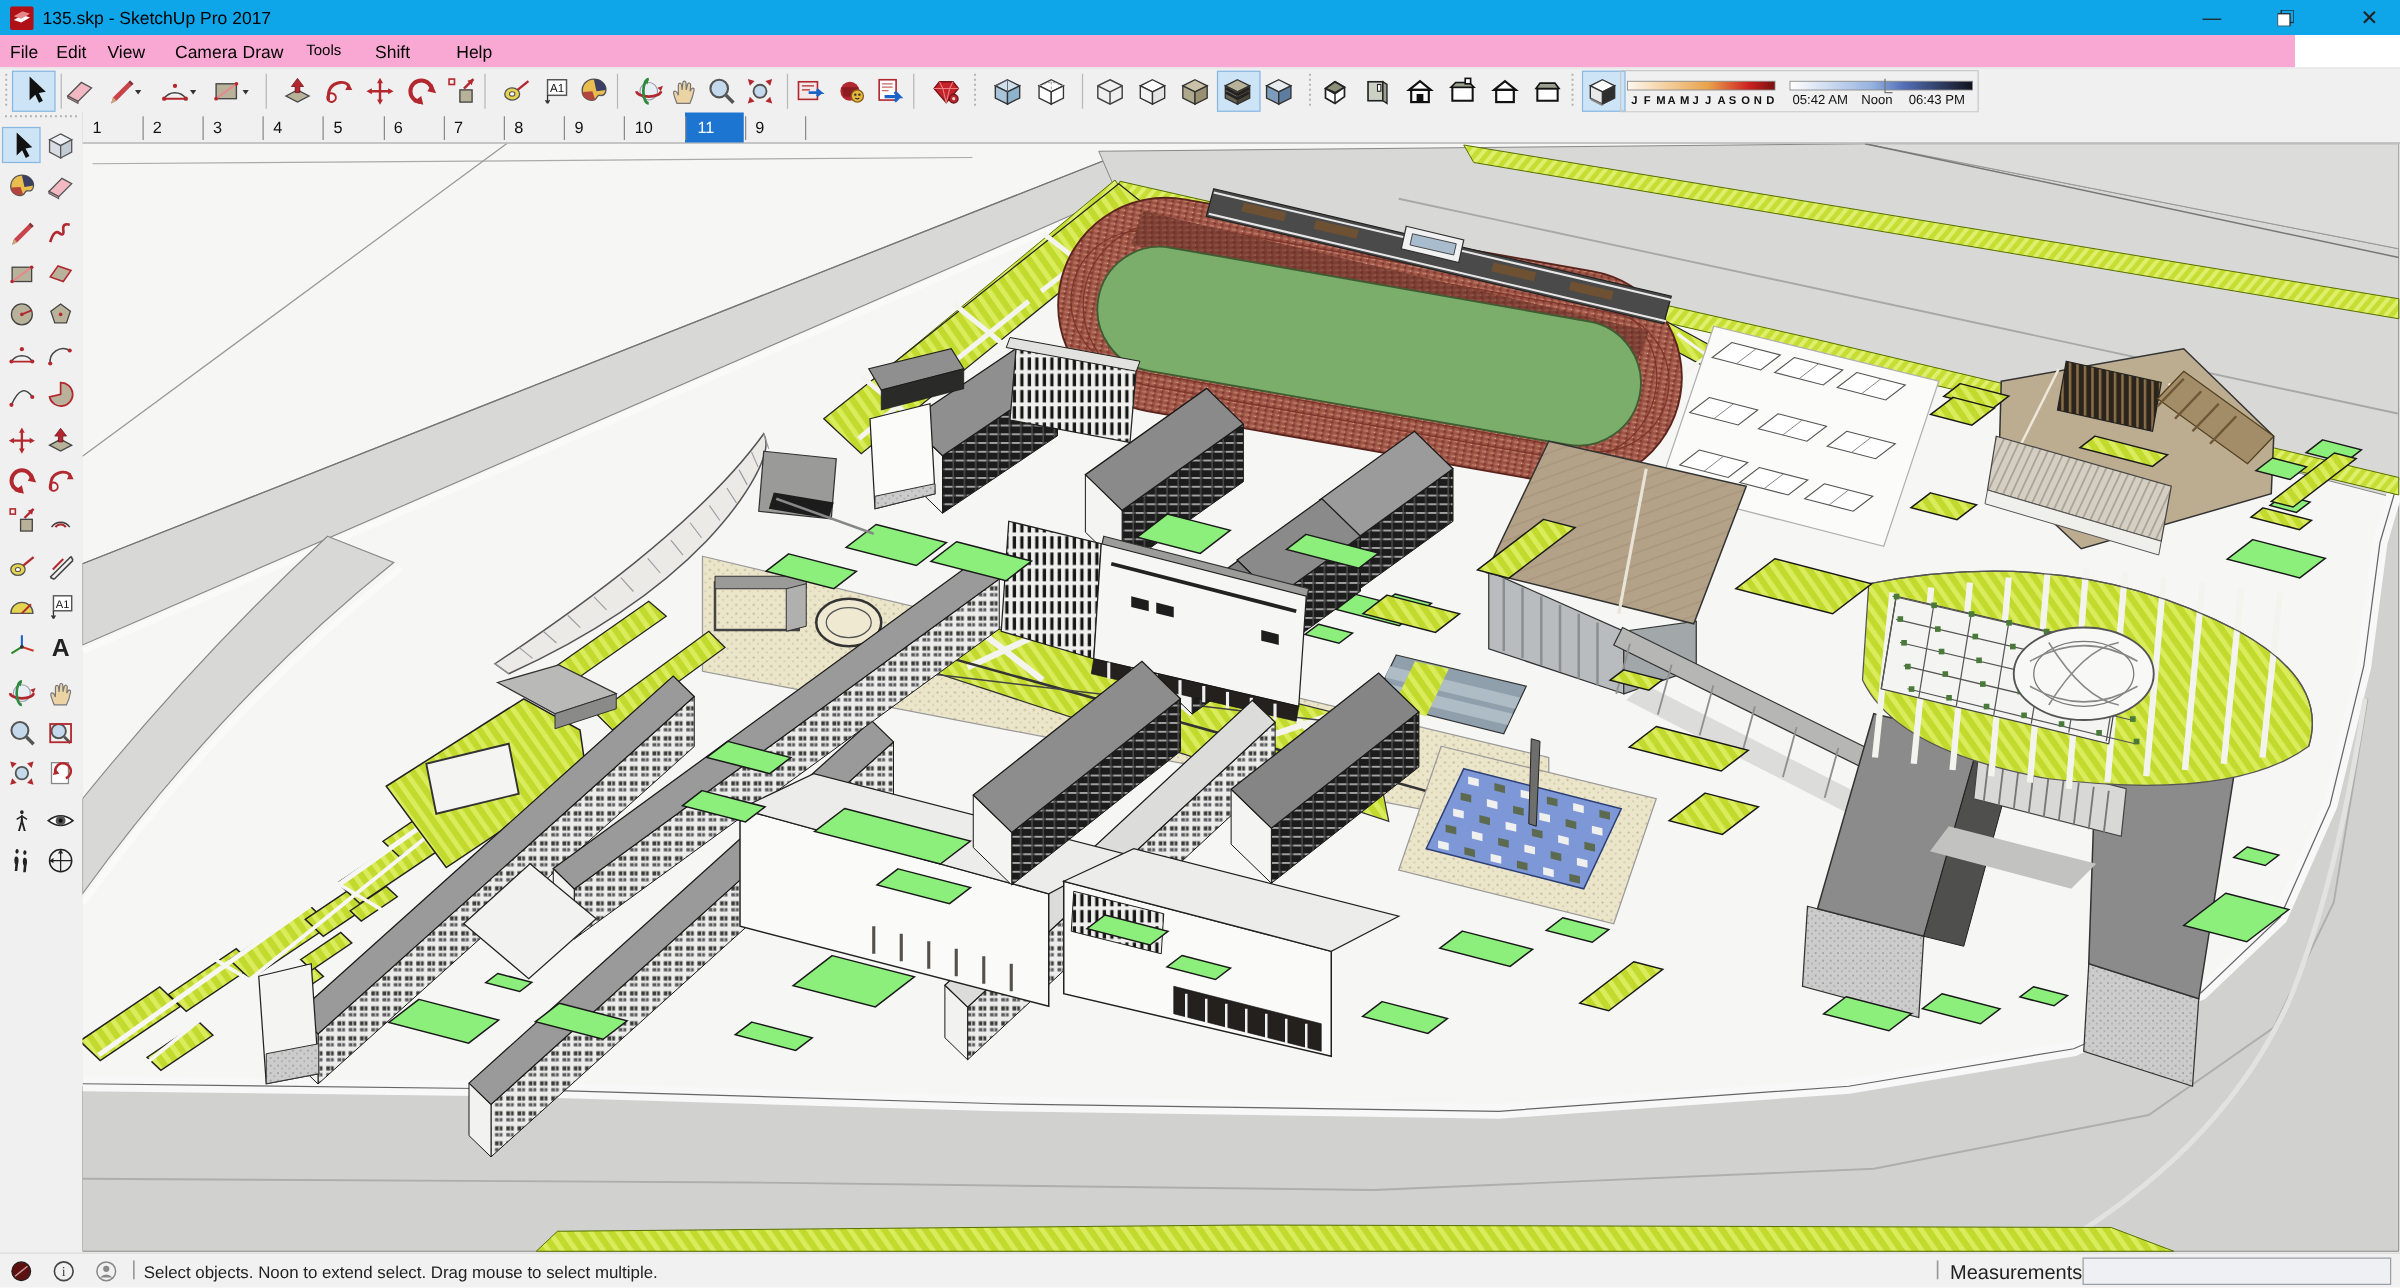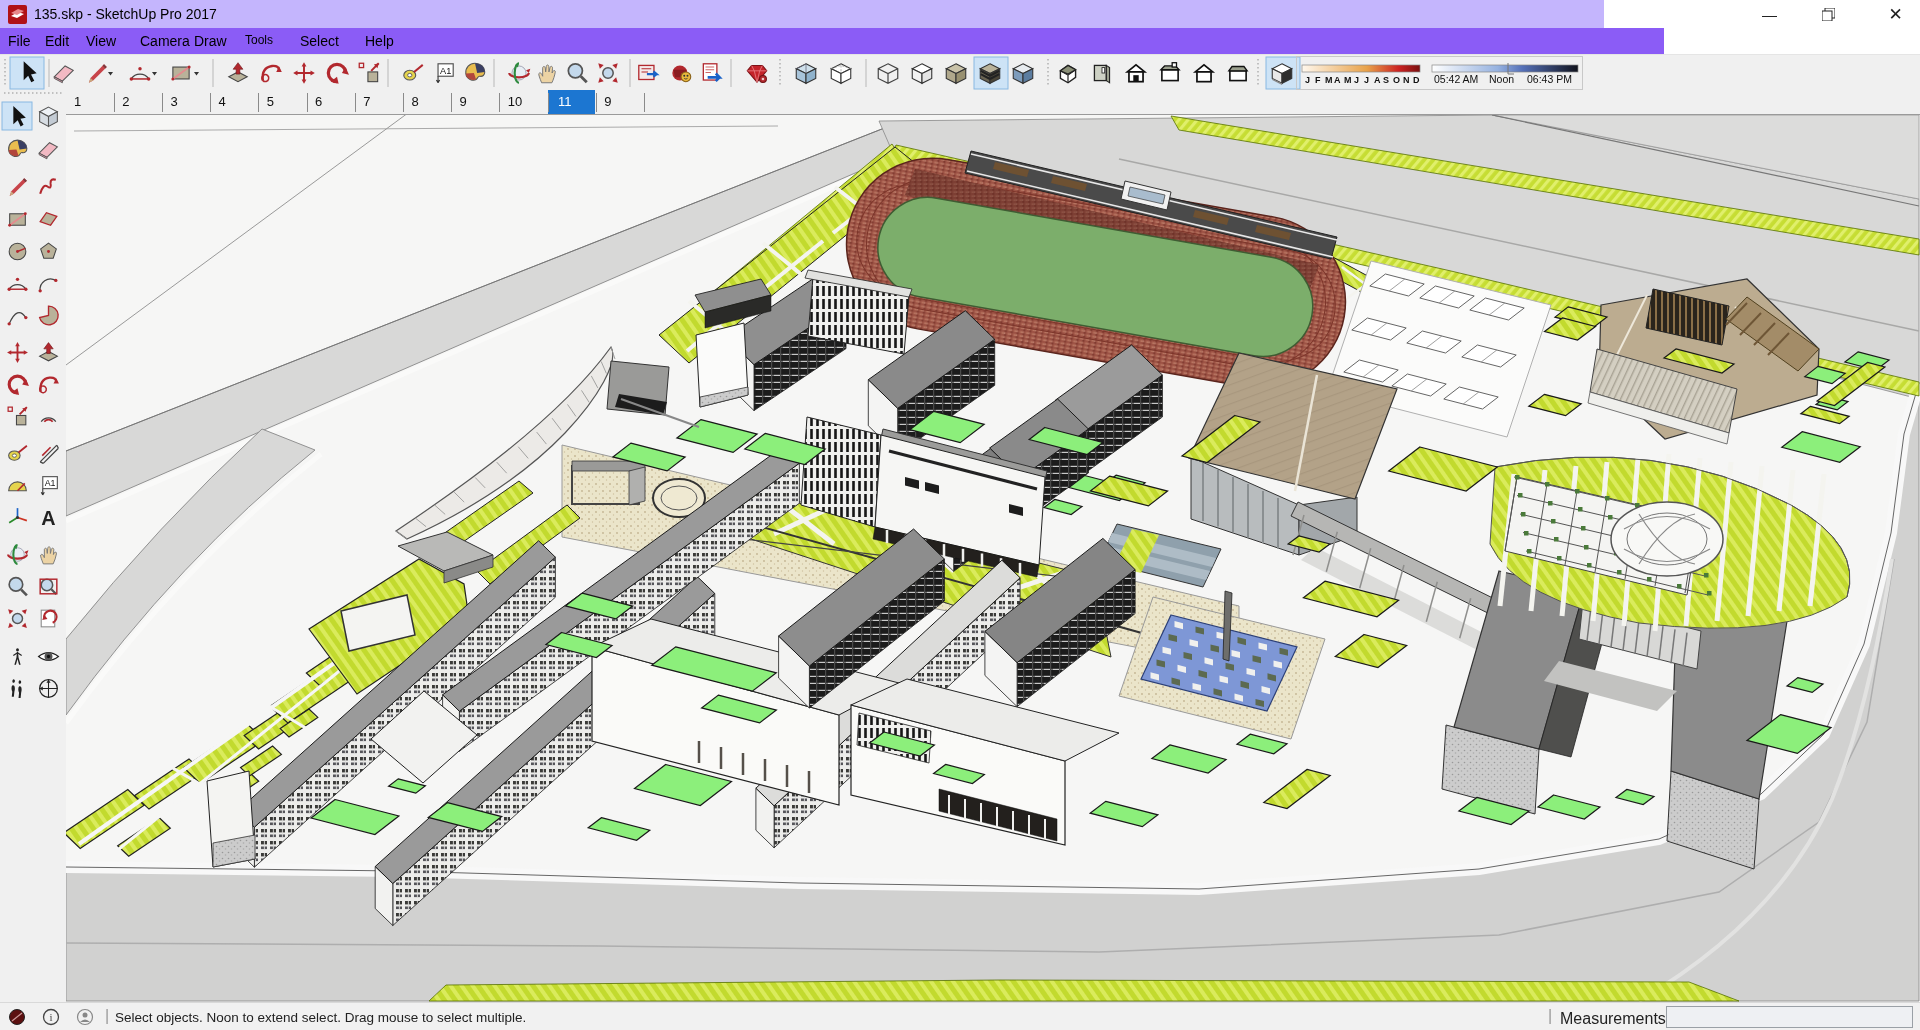--- a/index.html
+++ b/index.html
@@ -1,21 +1,21 @@
 <!DOCTYPE html>
 <html><head>
 <meta charset="utf-8">
 <style>
 *{box-sizing:border-box;margin:0;padding:0}
 html,body{width:1920px;height:1030px;overflow:hidden;font-family:"Liberation Sans",sans-serif;background:#fff}
 .abs{position:absolute}
-#titlebar{left:0;top:0;width:1604px;height:28px;background:#c4b5fd}
+#titlebar{left:0;top:0;width:1920px;height:28px;background:#0ea5e9}
 #title{left:34px;top:6px;font-size:14px;color:#000}
 .winbtn{top:0;width:45px;height:29px;color:#222;font-size:15px;text-align:center;line-height:29px}
-#menubar{left:0;top:28px;width:1664px;height:26px;background:#8b5cf6}
+#menubar{left:0;top:28px;width:1836px;height:26px;background:#f9a8d4}
 #toolbar{left:0;top:54px;width:1920px;height:36px;background:#f0f0f0;border-top:1px solid #e5e5e5}
 #tabsbar{left:66px;top:90px;width:1854px;height:25px;background:#f0f0f0;border-bottom:1px solid #9a9a9a}
 .tab{position:absolute;top:0;height:25px;font-size:13px;color:#111;padding:4px 0 0 8px}
 .tabsep{position:absolute;top:3px;height:19px;width:1px;background:#8a8a8a}
 #tabsel{position:absolute;left:482px;top:0;width:47px;height:24px;background:#1c76d1;color:#fff;font-size:13px;padding:4px 0 0 10px}
 #palette{left:0;top:90px;width:66px;height:912px;background:#f0f0f0;border-right:1px solid #c8c8c8}
 #statusbar{left:0;top:1002px;width:1920px;height:28px;background:#f1f1f1;border-top:1px solid #d9d9d9}
 #stattext{left:115px;top:7px;font-size:13.5px;color:#222}
 #meastext{left:1560px;top:7px;font-size:16px;color:#222}
 #measbox{left:1666px;top:3px;width:247px;height:22px;background:#eef0f3;border:1px solid #9aa0a6}
@@ -37,21 +37,21 @@
     </svg>
  <div class="abs winbtn" style="left:1873px;font-size:17px">✕</div>
 </div>
 <div class="abs" id="menubar">
  <div class="abs" style="left:8px;top:5px;font-size:14px">File</div>
  <div class="abs" style="left:45px;top:5px;font-size:14px">Edit</div>
  <div class="abs" style="left:86px;top:5px;font-size:14px">View</div>
  <div class="abs" style="left:140px;top:5px;font-size:14px">Camera</div>
  <div class="abs" style="left:194px;top:5px;font-size:14px">Draw</div>
  <div class="abs" style="left:245px;top:5px;font-size:12px">Tools</div>
- <div class="abs" style="left:300px;top:5px;font-size:14px">Select</div>
+ <div class="abs" style="left:300px;top:5px;font-size:14px">Shift</div>
  <div class="abs" style="left:365px;top:5px;font-size:14px">Help</div>
 </div>
 <div class="abs" id="toolbar"><svg width="1920" height="36" id="tbsvg">
       <defs>
         <symbol id="i_arrow" viewBox="0 0 24 24">
           <path d="M8 2 L8 19.5 L12.2 15.5 L15 21.5 L17.8 20 L14.8 14.2 L20 13.2 Z" fill="#111"></path>
         </symbol>
         <symbol id="i_cube" viewBox="0 0 24 24">
           <path d="M12 3 L20.5 7.5 L12 12 L3.5 7.5 Z" fill="#eef2f6" stroke="#555" stroke-width="1"></path>
           <path d="M3.5 7.5 L12 12 L12 21.5 L3.5 17 Z" fill="#d7dde3" stroke="#555" stroke-width="1"></path>

